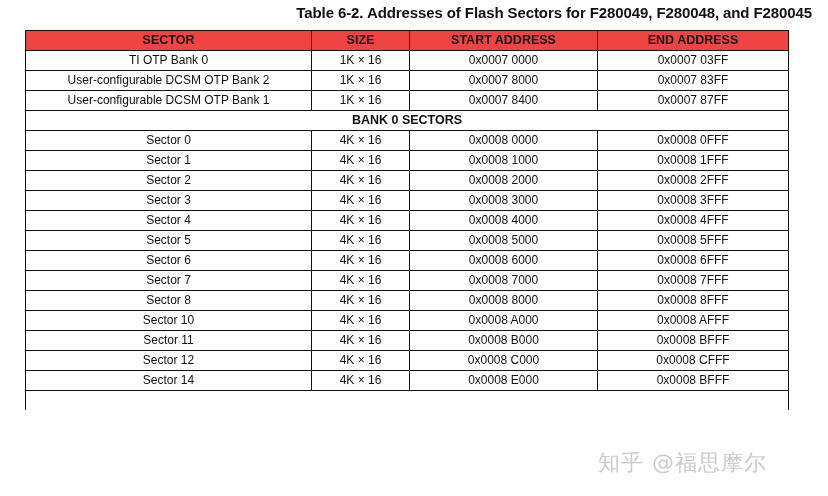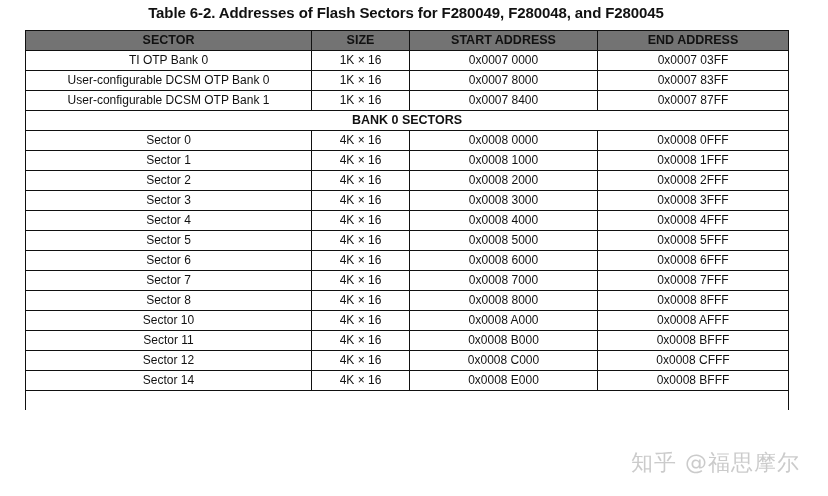--- a/index.html
+++ b/index.html
@@ -1,31 +1,31 @@
 <!DOCTYPE html>
 <html><head>
 <meta charset="utf-8">
 <style>
   html, body { margin: 0; padding: 0; background: #ffffff; }
   body { width: 828px; height: 496px; overflow: hidden; position: relative;
          font-family: "Liberation Sans", "DejaVu Sans", sans-serif; color: #111; }
-  .title { position: absolute; top: 4px; left: 0; width: 812px; text-align: center;
+  .title { position: absolute; top: 4px; left: 0; width: 812px; text-align: right;
            font-weight: bold; font-size: 15px; letter-spacing: -0.1px; }
   table.flash { position: absolute; left: 25px; top: 30px; border-collapse: collapse;
                 table-layout: fixed; width: 763px; font-size: 12px; }
   table.flash th, table.flash td { border: 1px solid #111; height: 19px; padding: 0;
                 text-align: center; vertical-align: middle; line-height: 19px;
                 white-space: nowrap; overflow: hidden; }
-  table.flash thead th { background: #737373; font-weight: bold; font-size: 12.5px; }
+  table.flash thead th { background: #ef4444; font-weight: bold; font-size: 12.5px; }
   td.section { font-weight: bold; font-size: 12.5px; }
   col.c1 { width: 286px; } col.c2 { width: 98px; } col.c3 { width: 188px; } col.c4 { width: 191px; }
   .trailing { height: 6px; border-bottom: none !important; }
   .watermark { position: absolute; left: 598px; top: 448px; font-size: 22px;
                color: rgba(160,160,160,0.55); letter-spacing: 1px;
-               font-family: "DejaVu Sans", sans-serif; pointer-events: none; margin-left: 33px; }
+               font-family: "DejaVu Sans", sans-serif; pointer-events: none; }
 </style>
 </head>
 <body>
 
 <div class="title">Table 6-2. Addresses of Flash Sectors for F280049, F280048, and F280045</div>
 
 <table class="flash">
   <colgroup>
       <col class="c1">
       <col class="c2">
@@ -41,21 +41,21 @@
     </tr>
   </thead>
   <tbody id="tbody">
       <tr>
         <td>TI OTP Bank 0</td>
         <td>1K × 16</td>
         <td>0x0007 0000</td>
         <td>0x0007 03FF</td>
       </tr>
       <tr>
-        <td>User-configurable DCSM OTP Bank 0</td>
+        <td>User-configurable DCSM OTP Bank 2</td>
         <td>1K × 16</td>
         <td>0x0007 8000</td>
         <td>0x0007 83FF</td>
       </tr>
       <tr>
         <td>User-configurable DCSM OTP Bank 1</td>
         <td>1K × 16</td>
         <td>0x0007 8400</td>
         <td>0x0007 87FF</td>
       </tr>

